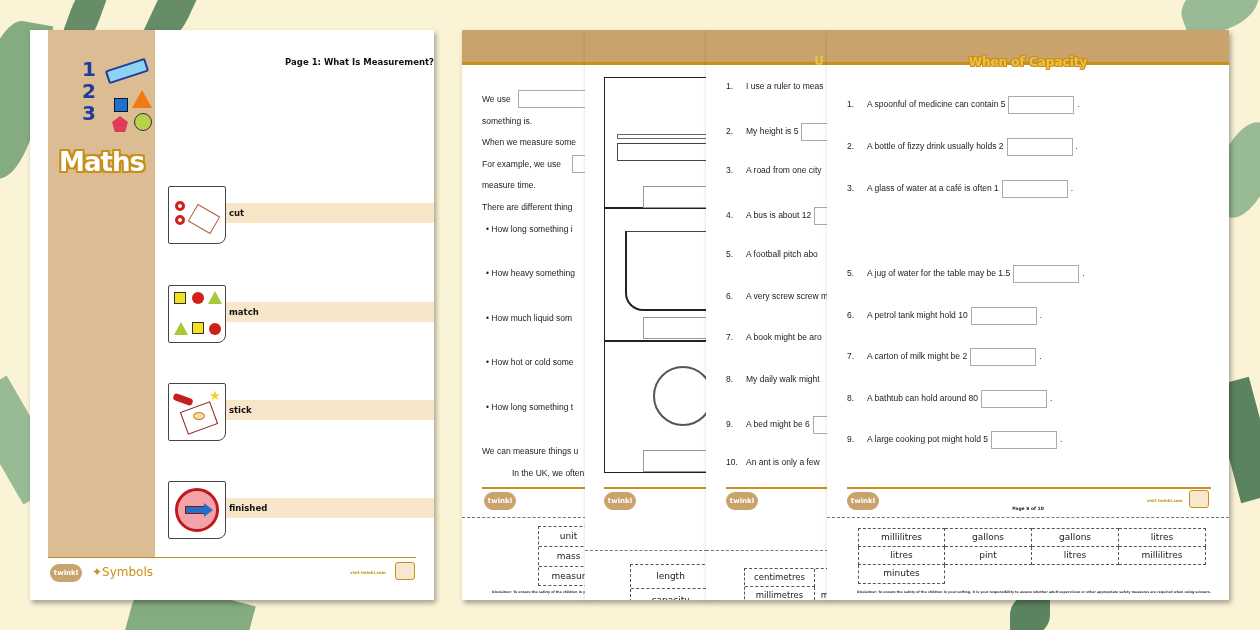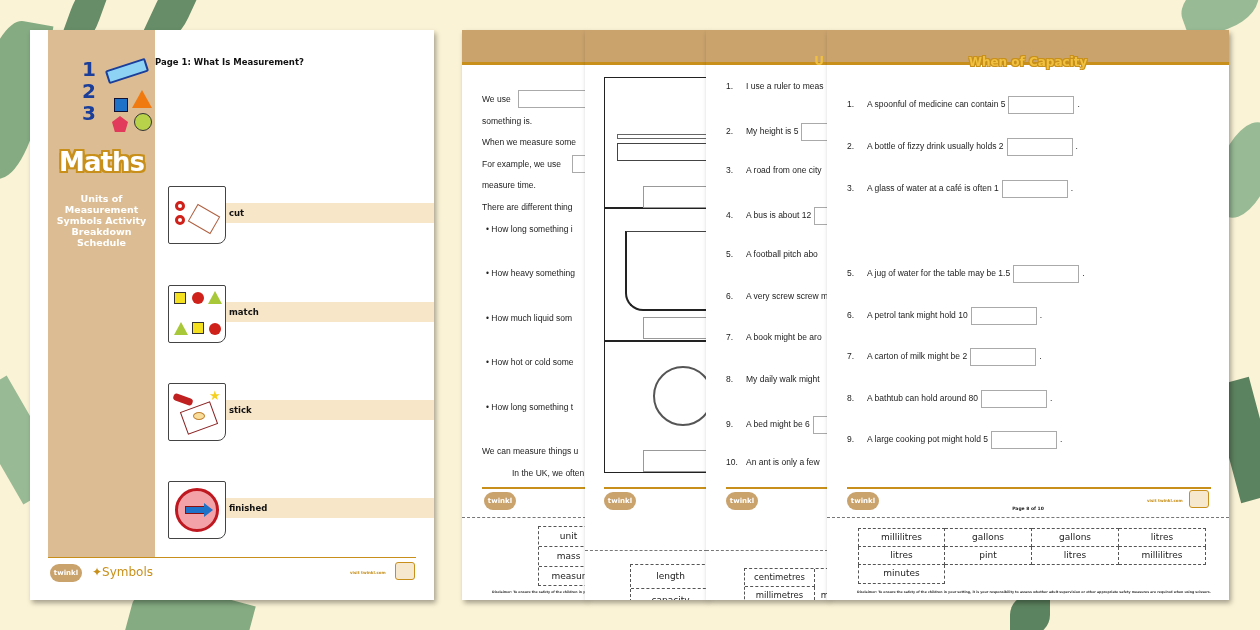--- a/index.html
+++ b/index.html
@@ -18,21 +18,21 @@
   .box { position: absolute; border: 1px solid #aaa; background: #fff; }
   .cardgrid { position: absolute; border: 1px dashed #555; }
   .card { position: absolute; font-size: 9px; color: #222; text-align: center; border-bottom: 1px dashed #555; border-right: 1px dashed #555; }
 
   
   #p1 { left: 30px; top: 30px; width: 404px; height: 570px; }
   #p1 .sidebar { position: absolute; left: 18px; top: 0; width: 107px; height: 527px; background: #dcbd93; }
   #p1 .maths { position: absolute; left: 0; right: 0; top: 117px; text-align: center; font-size: 26px; font-weight: bold; color: #fff; font-family: "DejaVu Sans", sans-serif; text-shadow: -2px -2px 0 #c8901a, 2px -2px 0 #c8901a, -2px 2px 0 #c8901a, 2px 2px 0 #c8901a, 0 2px 0 #c8901a, 2px 0 0 #c8901a; letter-spacing: -1px; }
   #p1 .subtitle { position: absolute; left: 4px; right: 4px; top: 163px; text-align: center; font-size: 9.5px; line-height: 11px; font-weight: bold; color: #fff; }
   #p1 .nums { position: absolute; left: 34px; top: 28px; font-size: 20px; line-height: 22px; font-weight: bold; color: #1a3e9a; }
-  #p1 .ptitle { position: absolute; left: 125px; right: 0; top: 27px; text-align: left; font-size: 8.5px; font-weight: bold; color: #111; }
+  #p1 .ptitle { position: absolute; left: 125px; right: 0; top: 27px; text-align: right; font-size: 8.5px; font-weight: bold; color: #111; }
   #p1 .symrow { position: absolute; left: 138px; width: 266px; height: 60px; }
   #p1 .symbox { position: absolute; left: 0; top: 0; width: 58px; height: 58px; border: 1px solid #444; border-radius: 2px 2px 8px 2px; background: #fff; }
   #p1 .symband { position: absolute; left: 58px; right: 0; top: 17px; height: 20px; background: #f8e6c8; }
   #p1 .symlabel { position: absolute; left: 61px; top: 22px; font-size: 8.5px; font-weight: bold; color: #111; }
   #p1 .foot-rule { position: absolute; left: 18px; right: 18px; top: 527px; height: 1px; background: #c8901a; }
   #p1 .symbols-brand { position: absolute; left: 62px; top: 535px; font-size: 12px; color: #c8901a; }
   #p1 .visit { position: absolute; left: 320px; top: 540px; font-size: 4px; font-weight: bold; color: #c8901a; }
   .badge { position: absolute; width: 20px; height: 18px; border: 1px solid #c8901a; border-radius: 3px; background: #f6e7cf; }
 
   #p2 { left: 462px; top: 30px; width: 124px; height: 570px; }
@@ -68,21 +68,20 @@
       <div>3</div>
     </div>
     <div style="position:absolute;left:58px;top:34px;width:42px;height:14px;background:#8fd3f4;border:2px solid #1a3e9a;transform:rotate(-18deg);border-radius:2px;"></div>
     <div>
       <div style="position:absolute;left:66px;top:68px;width:14px;height:14px;background:#1e73c8;border:1px solid #113;"></div>
       <div style="position:absolute;left:84px;top:60px;width:0;height:0;border-left:10px solid transparent;border-right:10px solid transparent;border-bottom:18px solid #f07a10;"></div>
       <div style="position:absolute;left:64px;top:86px;width:16px;height:16px;background:#e23a5a;clip-path:polygon(50% 0,100% 38%,82% 100%,18% 100%,0 38%);"></div>
       <div style="position:absolute;left:86px;top:83px;width:18px;height:18px;border-radius:50%;background:#b8d24a;border:1px solid #333;"></div>
     </div>
     <div class="maths">Maths</div>
-    <div class="subtitle">Units of Measurement Symbols Activity Breakdown Schedule</div>
   </div>
 
   <div class="ptitle">Page 1: What Is Measurement?</div>
 
   <div class="symrow" style="top:156px;">
     <div class="symbox">
       <div style="position:absolute;left:6px;top:14px;width:10px;height:10px;border-radius:50%;border:3px solid #d0201a;"></div>
       <div style="position:absolute;left:6px;top:28px;width:10px;height:10px;border-radius:50%;border:3px solid #d0201a;"></div>
       <div style="position:absolute;left:22px;top:22px;width:26px;height:20px;border:1px solid #b06040;transform:rotate(30deg);"></div>
     </div>

